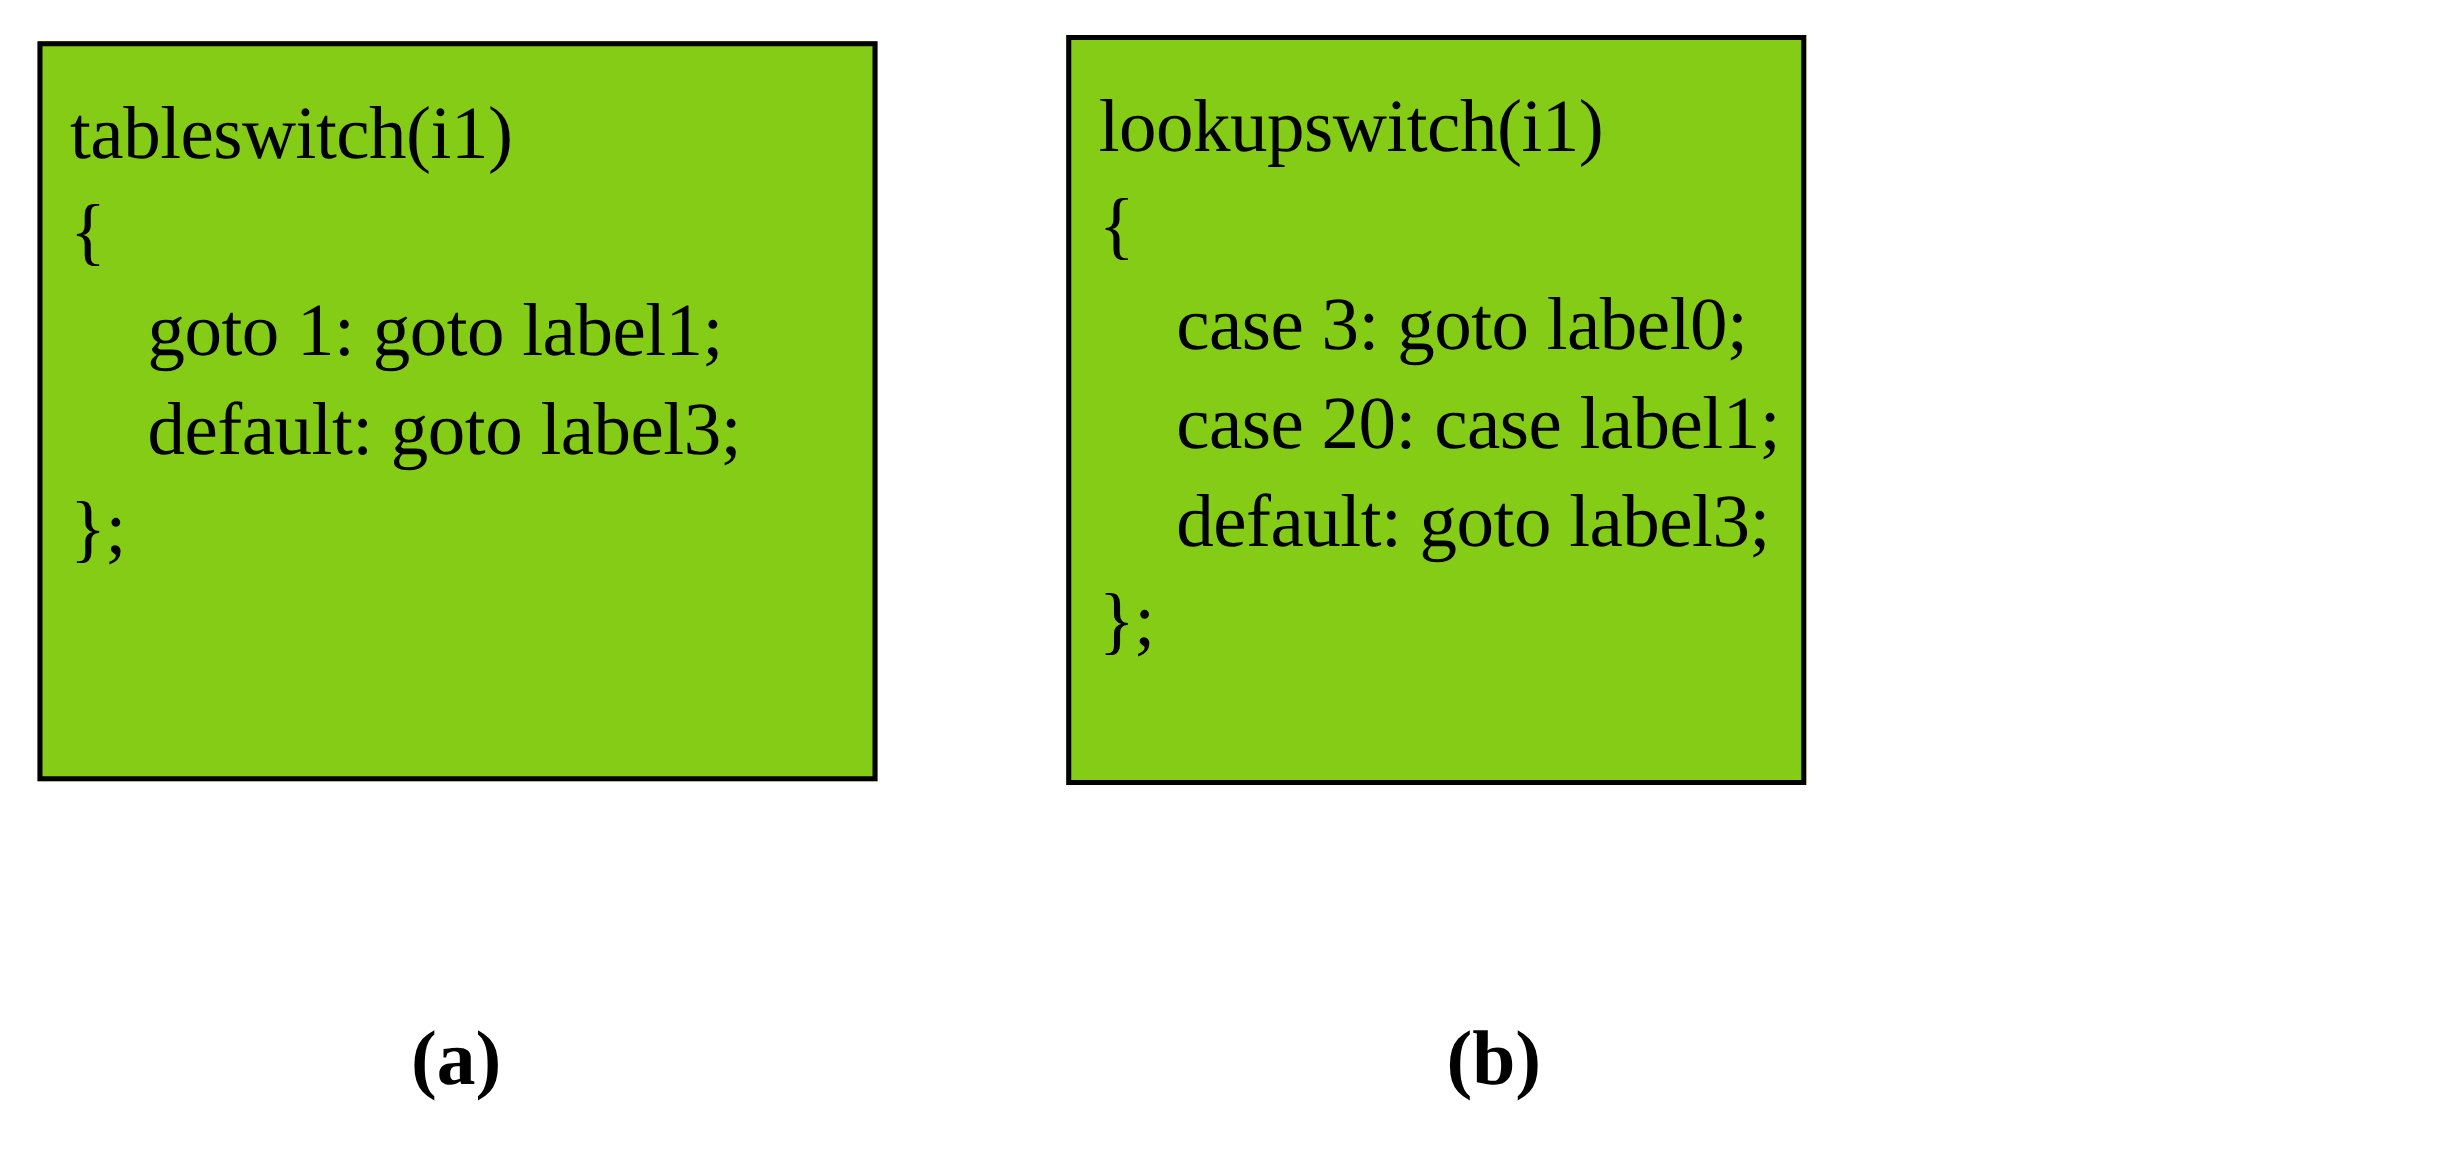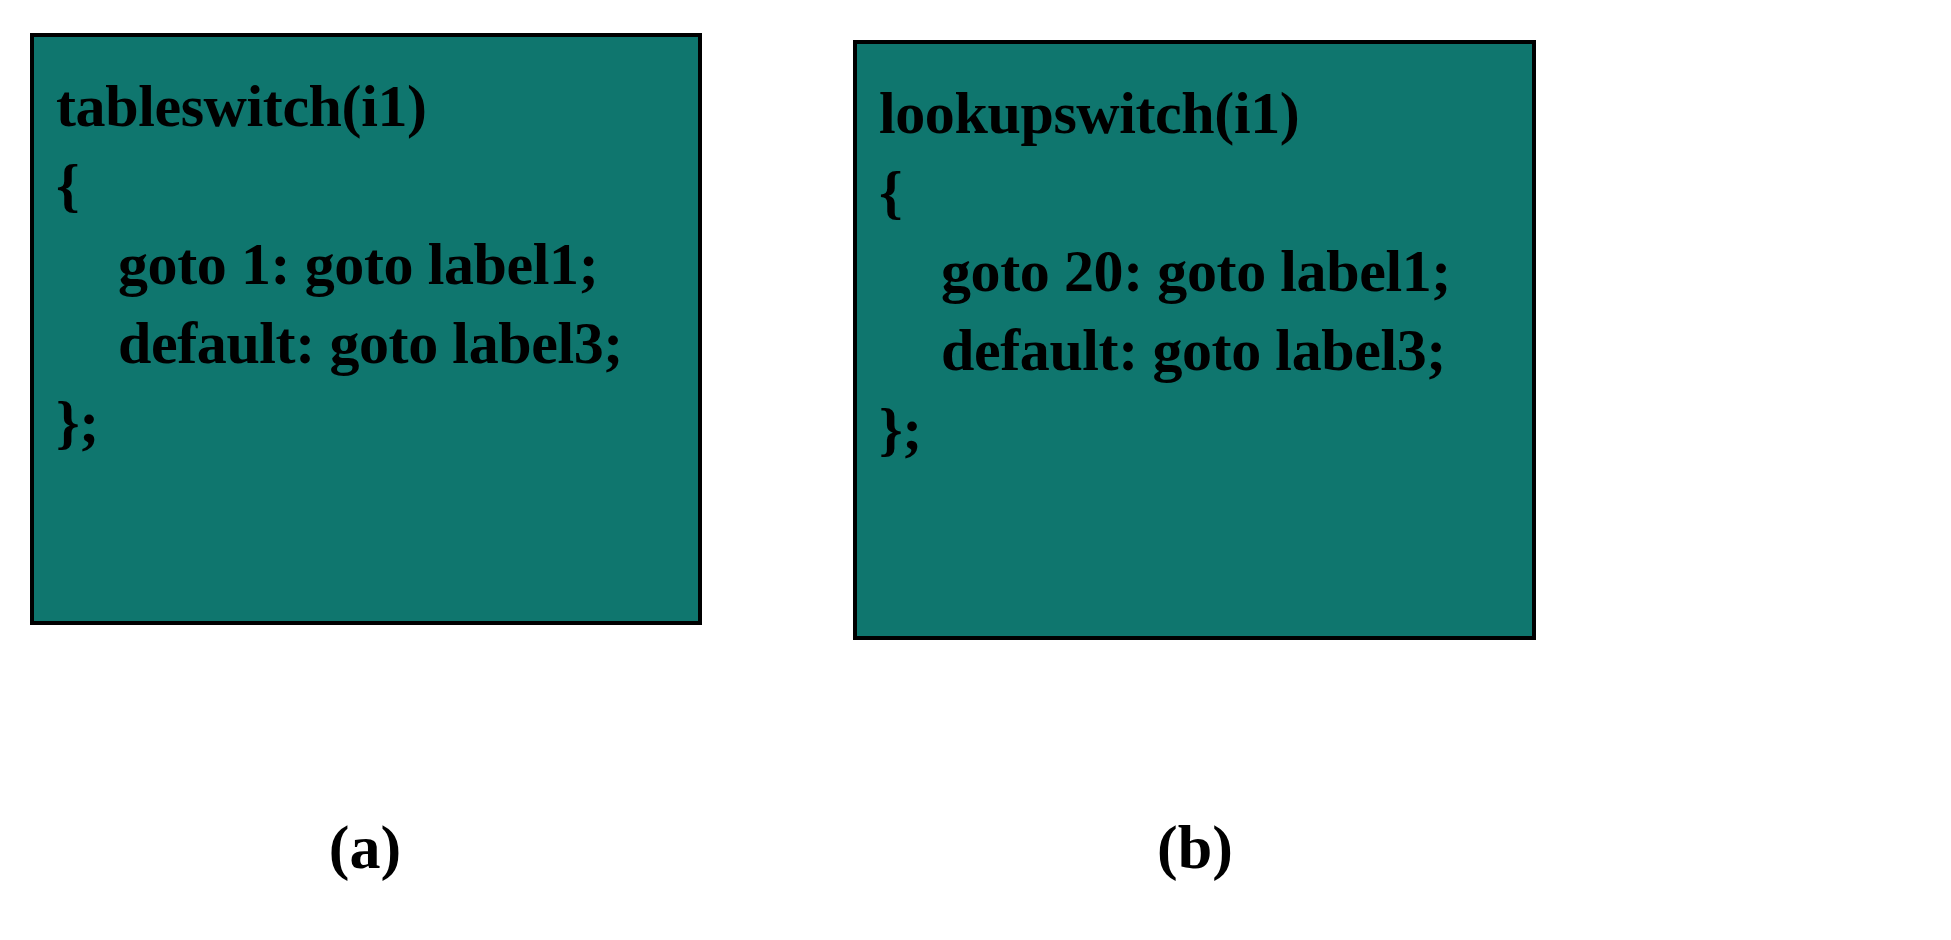--- a/index.html
+++ b/index.html
@@ -21,23 +21,22 @@
     inset: 0;
   }
 
   .panel {
     position: absolute;
   }
 
   .code-box {
     position: absolute;
     border: 4px solid #000000;
-    background: #0f766e;
+    background: #84cc16;
     box-sizing: border-box;
-    font-weight: bold;
   }
 
   .code-block {
     position: absolute;
     left: 0;
     top: 0;
     width: 100%;
     padding: 30px 0 0 22px;
     box-sizing: border-box;
   }
@@ -62,21 +61,21 @@
     line-height: 70px;
     text-align: center;
     white-space: pre;
   }
 
   
   #panel-a-box { left: 30px; top: 33px; width: 672px; height: 592px; }
   #panel-a-caption { left: 215px; top: 812px; width: 300px; }
 
   
-  #panel-b-box { left: 853px; top: 28px; width: 683px; height: 600px; margin-top: 12px; }
+  #panel-b-box { left: 853px; top: 28px; width: 592px; height: 600px; }
   #panel-b-caption { left: 1045px; top: 812px; width: 300px; }
 </style>
 </head>
 <body>
 
 <div class="figure">
 
   <div class="panel">
     <div class="code-box" id="panel-a-box">
       <div class="code-block">
@@ -88,21 +87,22 @@
       </div>
     </div>
     <div class="caption" id="panel-a-caption">(a)</div>
   </div>
 
   <div class="panel">
     <div class="code-box" id="panel-b-box">
       <div class="code-block">
         <div class="code-line">lookupswitch(i1)</div>
         <div class="code-line">{</div>
-        <div class="code-line indent">goto 20: goto label1;</div>
+        <div class="code-line indent">case 3: goto label0;</div>
+        <div class="code-line indent">case 20: case label1;</div>
         <div class="code-line indent">default: goto label3;</div>
         <div class="code-line">};</div>
       </div>
     </div>
     <div class="caption" id="panel-b-caption">(b)</div>
   </div>
 
 </div>
 
 </body></html>

